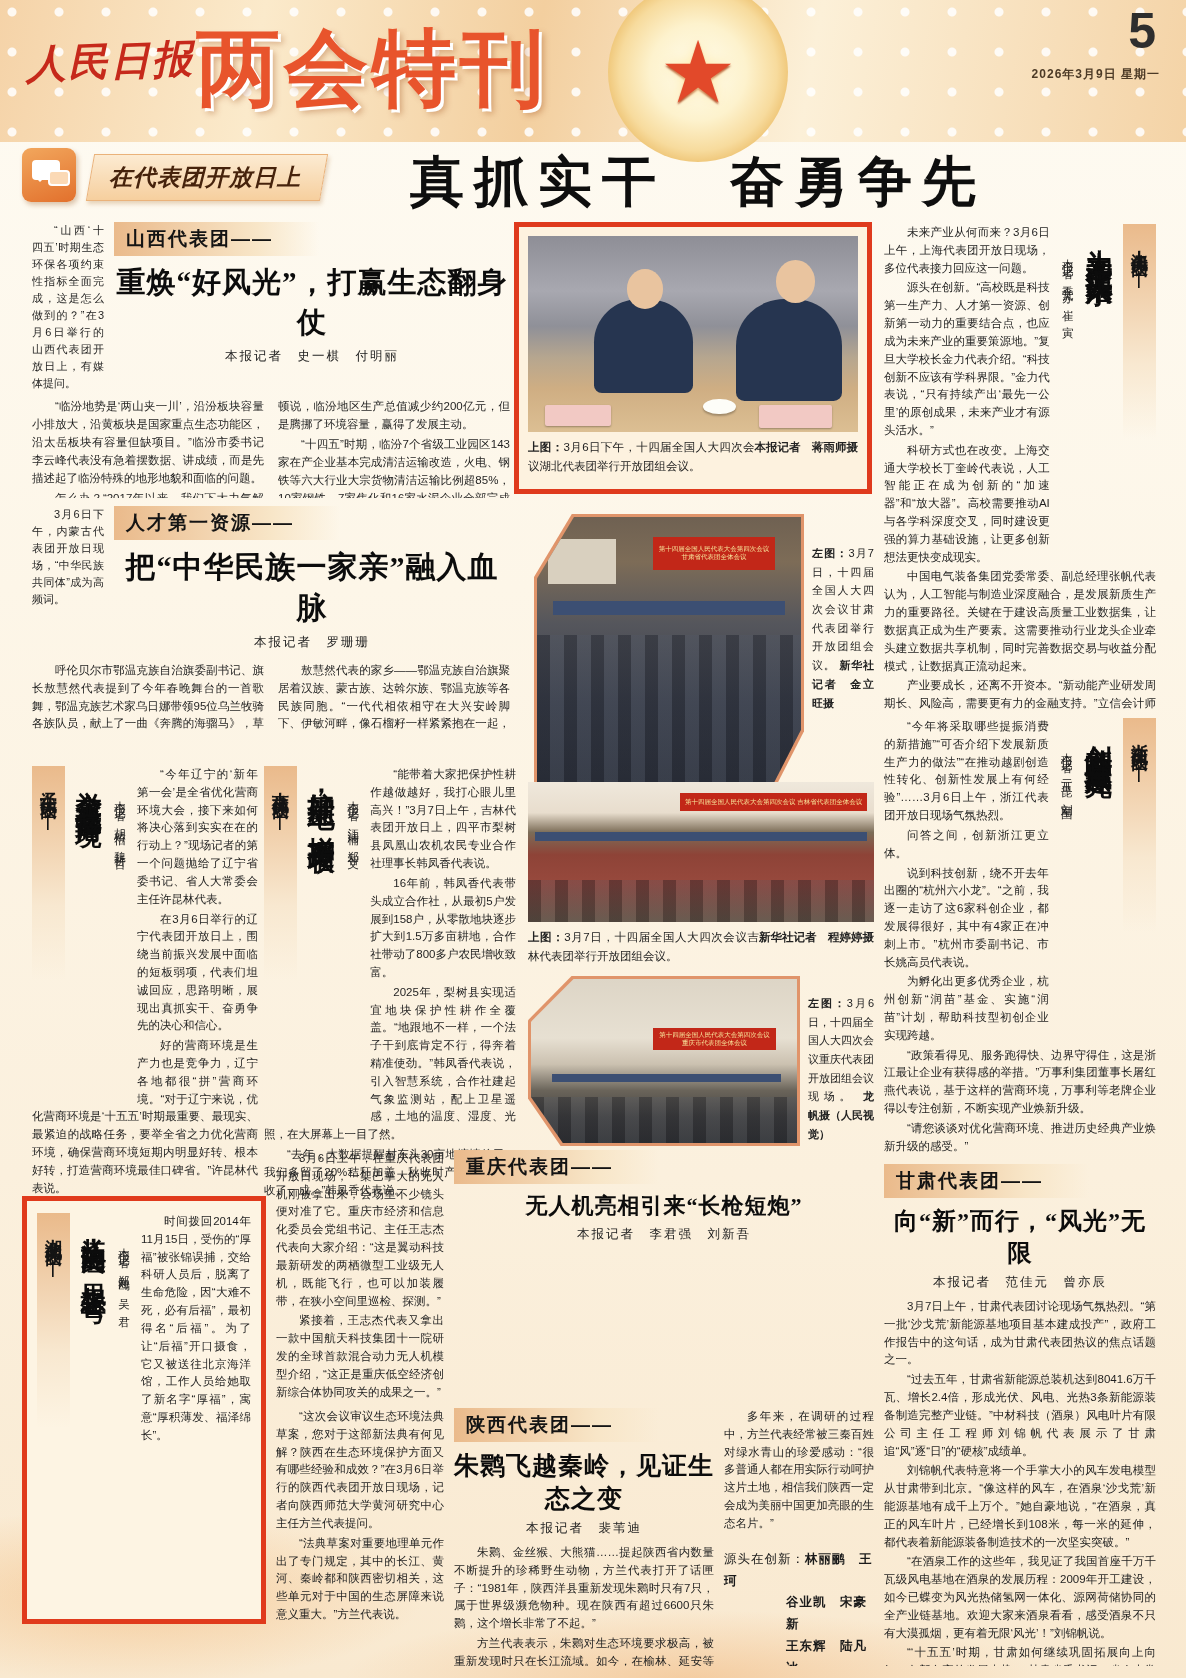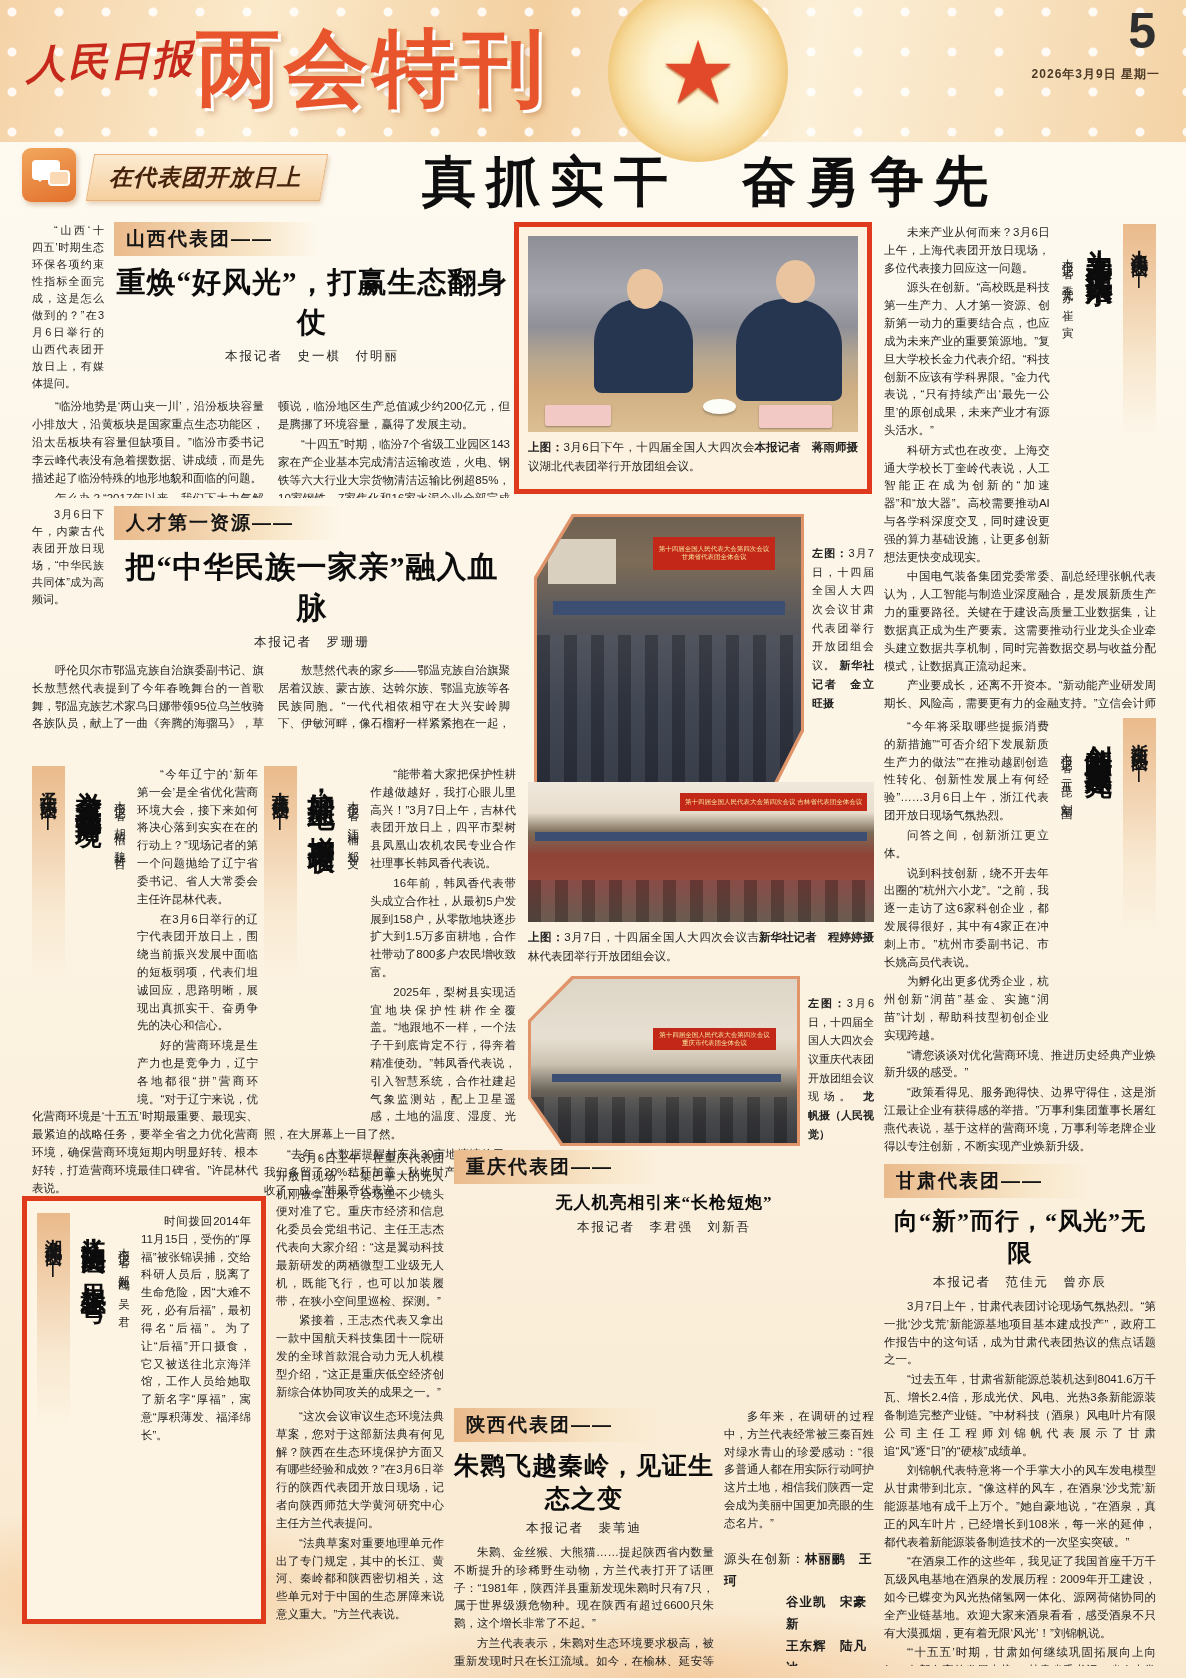--- a/index.html
+++ b/index.html
@@ -31,21 +31,21 @@
   .kicker-icon { position:absolute; left:4px; top:2px; width:54px; height:54px; border-radius:9px;
     background:linear-gradient(160deg,#f2a75d,#e2702c); box-shadow:2px 3px 5px rgba(140,70,10,.3); }
   .bub1 { position:absolute; left:10px; top:12px; width:28px; height:20px; background:#fff; border-radius:4px; }
   .bub1:after { content:""; position:absolute; left:4px; bottom:-6px; border:4px solid transparent; border-top-color:#fff; }
   .bub2 { position:absolute; left:26px; top:22px; width:22px; height:16px; background:#fbd9b5; border-radius:4px; border:2px solid #fff; }
   .kicker-box { position:absolute; left:72px; top:8px; padding:7px 22px 7px 18px;
     background:linear-gradient(180deg,#fcebd2,#f6cf9e); border:1px solid #eab27a;
     transform:skewX(-10deg); box-shadow:2px 3px 4px rgba(160,90,20,.25); }
   .kicker-box span { display:inline-block; transform:skewX(10deg); font-size:23px; font-weight:900;
     font-style:italic; color:#46230c; letter-spacing:1px; }
-  .main-headline { position:absolute; left:342px; top:0px; width:700px; text-align:center;
+  .main-headline { position:absolute; left:330px; top:0px; width:700px; text-align:center;
     font-size:54px; font-weight:900; color:#0e0e0e; letter-spacing:10px; }
 
   
   section { overflow:hidden; }
   .tagbar { display:inline-block; background:linear-gradient(90deg,#eaba8b 0%,#f8e6c8 70%,rgba(248,230,200,0) 100%);
     padding:4px 46px 4px 12px; font-size:19px; font-weight:700; color:#141414; letter-spacing:2px; }
   .hl { font-family:"Liberation Serif",serif; font-weight:900; color:#0c0c0c; text-align:center;
     margin:7px 0 5px; letter-spacing:1px; }
   .byline { text-align:center; font-size:12.5px; color:#222; letter-spacing:2px; margin-bottom:7px; }
   .p { font-size:11.5px; line-height:1.55; text-align:justify; text-indent:2em; color:#1f1f1f; margin-bottom:2px; }
@@ -263,22 +263,22 @@
   <section class="abs" style="left:884px;top:718px;width:272px;height:440px">
     <div class="vfloat-r" style="height:300px">
       <div class="vby">本报记者　亓玉昆　刘军国</div>
       <h2 class="vhl" style="font-size:28px">创新的名片越擦越亮</h2>
       <div class="vtag">浙江代表团——</div>
     </div>
     <p class="p">“今年将采取哪些提振消费的新措施”“可否介绍下发展新质生产力的做法”“在推动越剧创造性转化、创新性发展上有何经验”……3月6日上午，浙江代表团开放日现场气氛热烈。</p>
     <p class="p">问答之间，创新浙江更立体。</p>
     <p class="p">说到科技创新，绕不开去年出圈的“杭州六小龙”。“之前，我逐一走访了这6家科创企业，都发展得很好，其中有4家正在冲刺上市。”杭州市委副书记、市长姚高员代表说。</p>
     <p class="p">为孵化出更多优秀企业，杭州创新“润苗”基金、实施“润苗”计划，帮助科技型初创企业实现跨越。</p>
+    <p class="p">“政策看得见、服务跑得快、边界守得住，这是浙江最让企业有获得感的举措。”万事利集团董事长屠红燕代表说，基于这样的营商环境，万事利等老牌企业得以专注创新，不断实现产业焕新升级。</p>
     <p class="p">“请您谈谈对优化营商环境、推进历史经典产业焕新升级的感受。”</p>
-    <p class="p">“政策看得见、服务跑得快、边界守得住，这是浙江最让企业有获得感的举措。”万事利集团董事长屠红燕代表说，基于这样的营商环境，万事利等老牌企业得以专注创新，不断实现产业焕新升级。</p>
     <p class="p">一席话，引发了现场民营企业家的共鸣。</p>
 
   </section>
 
   <section class="abs redframe" style="left:22px;top:1196px;width:244px;height:428px">
     <div class="vfloat-l" style="height:348px">
       <div class="vtag">湖北代表团——</div>
       <h2 class="vhl" style="font-size:25px">长江边的渔民，思想上转了弯</h2>
       <div class="vby">本报记者　郑海鸥　吴　君</div>
     </div>
@@ -288,21 +288,21 @@
 
   <section class="abs" style="left:276px;top:1150px;width:598px;height:252px">
     <div class="h-row">
       <div style="flex:0 0 168px">
         <p class="p">3月6日上午，在重庆代表团开放日现场，一架巴掌大的无人机刚被拿出来，会场里不少镜头便对准了它。重庆市经济和信息化委员会党组书记、主任王志杰代表向大家介绍：“这是翼动科技最新研发的两栖微型工业级无人机，既能飞行，也可以加装履带，在狭小空间里巡检、探测。”</p>
         <p class="p">紧接着，王志杰代表又拿出一款中国航天科技集团十一院研发的全球首款混合动力无人机模型介绍，“这正是重庆低空经济创新综合体协同攻关的成果之一。”</p>
 
       </div>
       <div class="h-main">
         <div class="tagbar">重庆代表团——</div>
-        <h2 class="hl" style="font-size:17px">无人机亮相引来“长枪短炮”</h2>
+        <h2 class="hl" style="font-size:22px">无人机亮相引来“长枪短炮”</h2>
         <div class="byline">本报记者　李君强　刘新吾</div>
       </div>
     </div>
   </section>
 
   <section class="abs" style="left:276px;top:1408px;width:598px;height:258px">
     <div class="h-row">
       <div style="flex:0 0 168px">
         <p class="p">“这次会议审议生态环境法典草案，您对于这部新法典有何见解？陕西在生态环境保护方面又有哪些经验和成效？”在3月6日举行的陕西代表团开放日现场，记者向陕西师范大学黄河研究中心主任方兰代表提问。</p>
         <p class="p">“法典草案对重要地理单元作出了专门规定，其中的长江、黄河、秦岭都和陕西密切相关，这些单元对于中国的生态屏障来说意义重大。”方兰代表说。</p>

